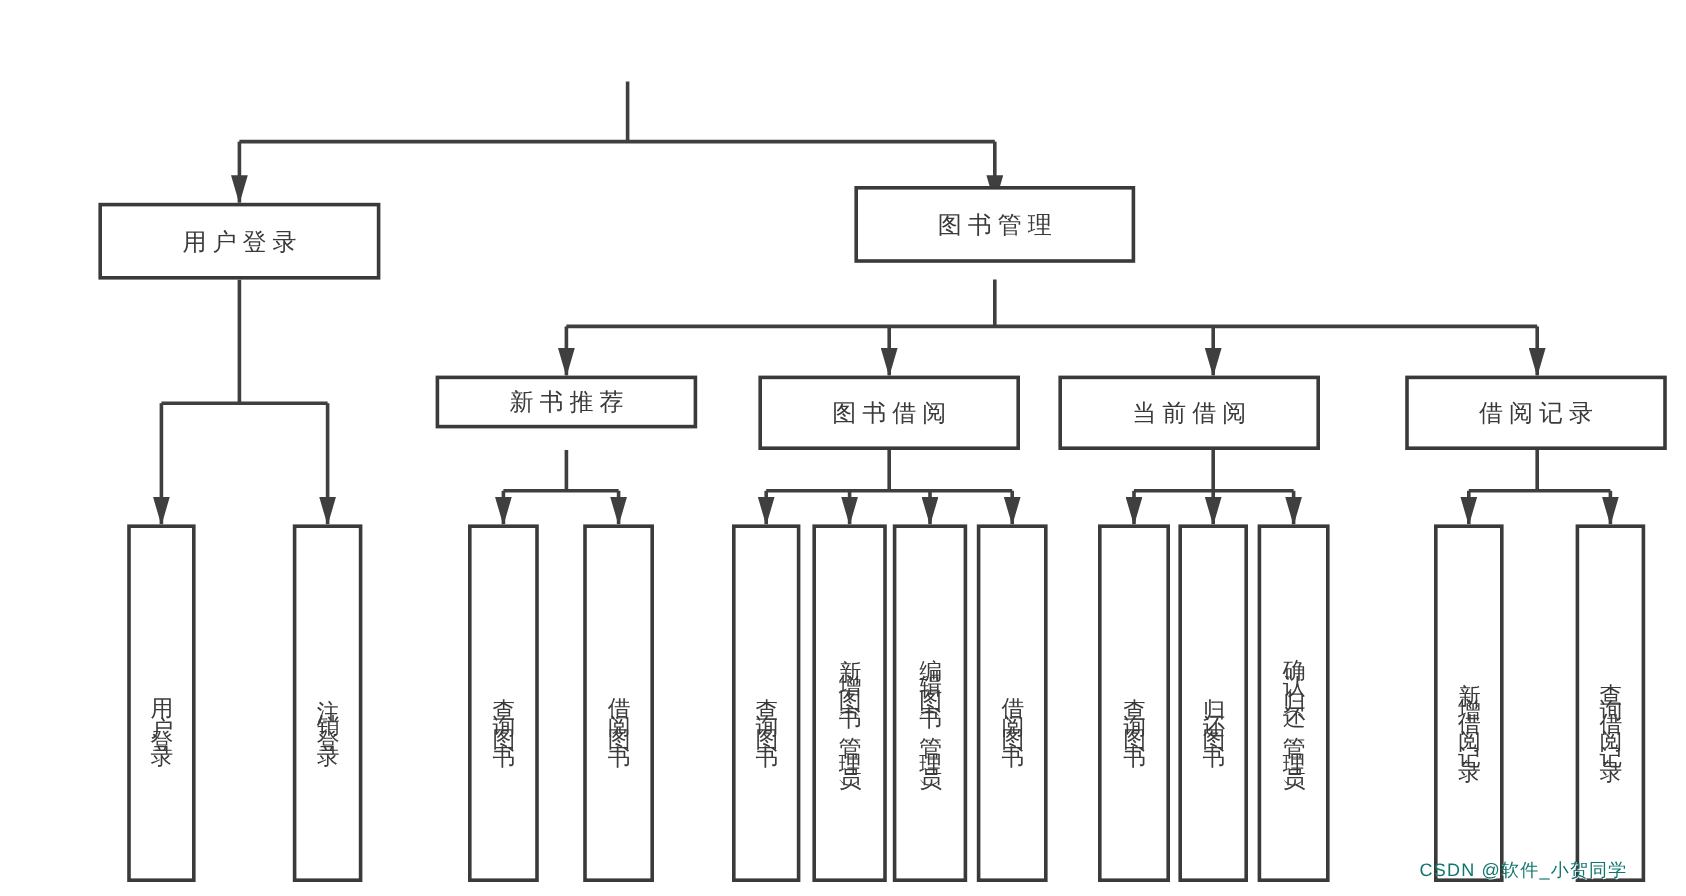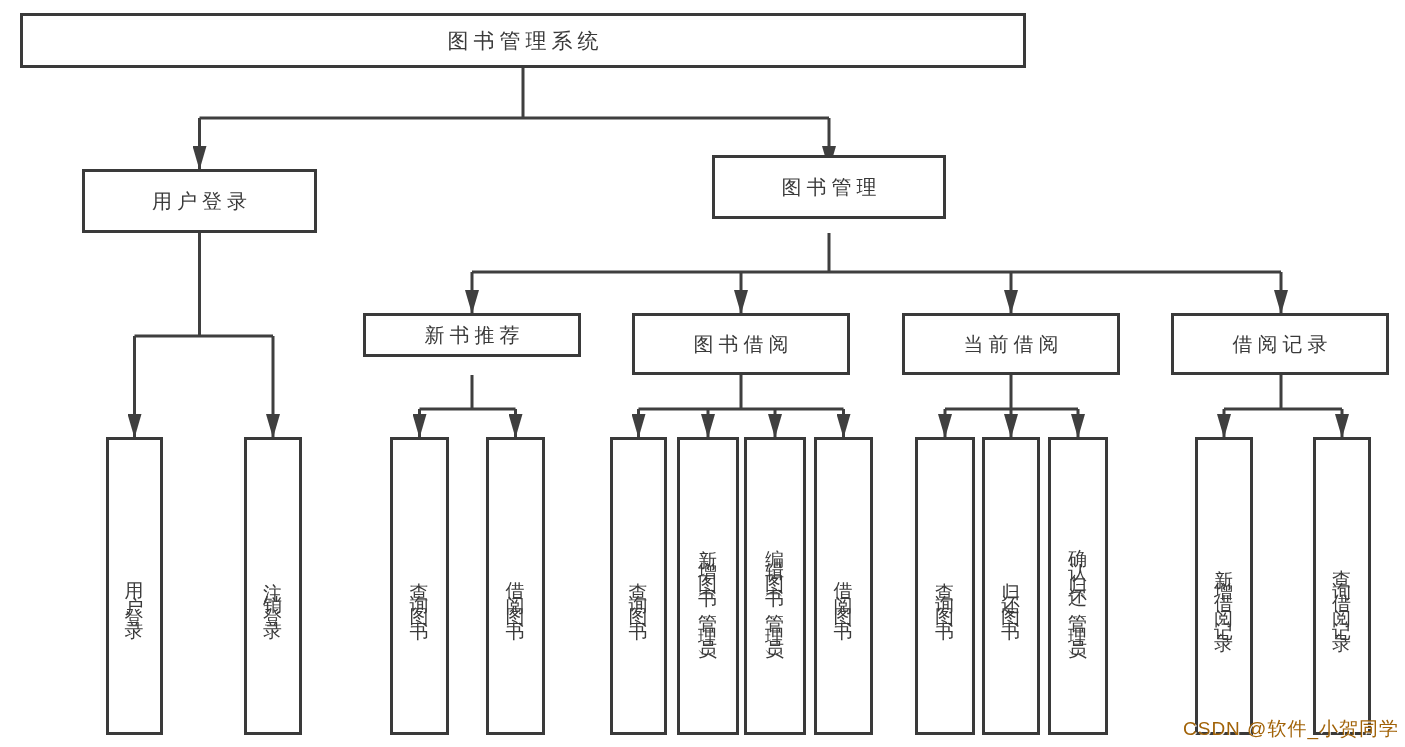--- a/index.html
+++ b/index.html
@@ -54,23 +54,23 @@
     letter-spacing: 13px;
     margin-top: 13px;
     white-space: nowrap;
     color: #3a3a3a;
   }
   .watermark {
     position: absolute;
     left: 1183px;
     top: 716px;
     width: 218px;
-    font-size: 19px;
+    font-size: 15px;
     letter-spacing: 1px;
-    color: #a16207;
+    color: #0f766e;
     text-shadow: 1px 1px 0 rgba(255,255,255,0.9);
     white-space: nowrap;
   }
 </style>
 </head>
 <body>
 
 <div class="canvas">
 
   <svg class="connectors" width="1405" height="747" viewBox="0 0 1405 747" xmlns="http://www.w3.org/2000/svg">
@@ -109,38 +109,35 @@
       <line x1="945" y1="409" x2="945" y2="437" marker-end="url(#arr)"></line>
       <line x1="1011" y1="409" x2="1011" y2="437" marker-end="url(#arr)"></line>
       <line x1="1078" y1="409" x2="1078" y2="437" marker-end="url(#arr)"></line>
 
       <path d="M1281,375 V409 M1224,409 H1342"></path>
       <line x1="1224" y1="409" x2="1224" y2="437" marker-end="url(#arr)"></line>
       <line x1="1342" y1="409" x2="1342" y2="437" marker-end="url(#arr)"></line>
     </g>
   </svg>
 
-  <div class="box root" style="left:20px; top:13px; width:1006px; height:55px;">
-    <span class="h-label">图书管理系统</span>
-  </div>
 
   <div class="box" style="left:82px; top:169px; width:235px; height:64px;">
     <span class="h-label">用户登录</span>
   </div>
   <div class="box" style="left:712px; top:155px; width:234px; height:64px;">
     <span class="h-label">图书管理</span>
   </div>
 
   <div class="box" style="left:363px; top:313px; width:218px; height:44px;">
     <span class="h-label">新书推荐</span>
   </div>
   <div class="box" style="left:632px; top:313px; width:218px; height:62px;">
     <span class="h-label">图书借阅</span>
   </div>
-  <div class="box" style="left:902px; top:313px; width:218px; height:62px;">
+  <div class="box" style="left:882px; top:313px; width:218px; height:62px;">
     <span class="h-label">当前借阅</span>
   </div>
   <div class="box" style="left:1171px; top:313px; width:218px; height:62px;">
     <span class="h-label">借阅记录</span>
   </div>
 
   <div class="box leaf" style="left:106px; width:57px;">
     <span class="v-label">用户登录</span>
   </div>
   <div class="box leaf" style="left:244px; width:58px;">

